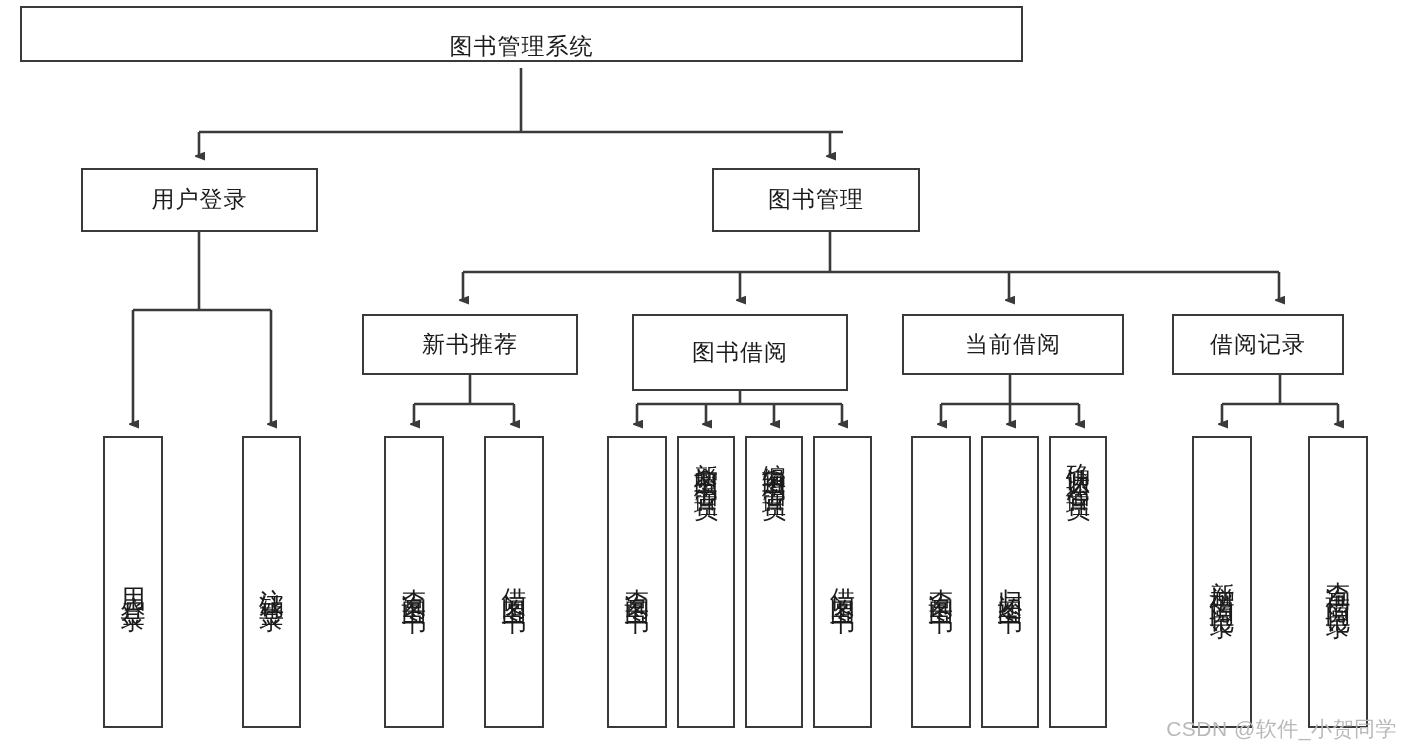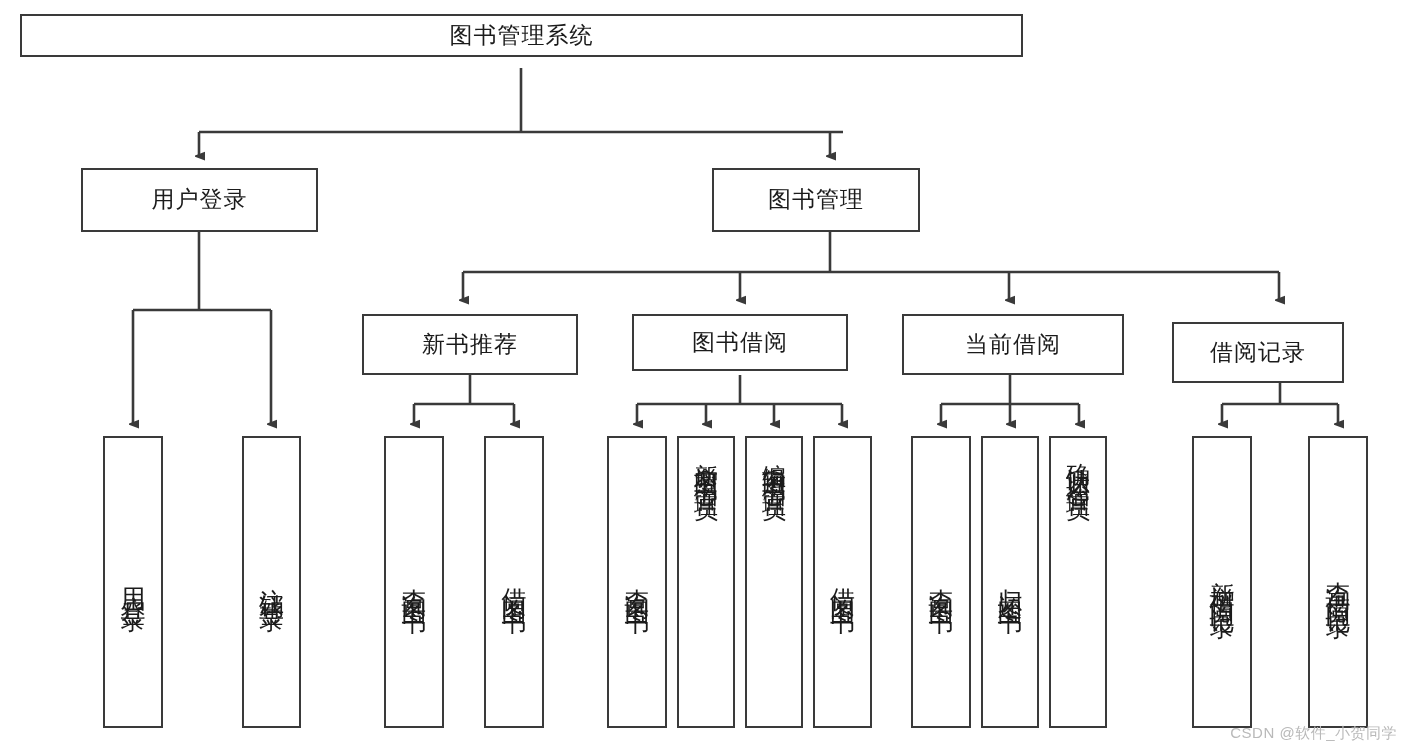--- a/index.html
+++ b/index.html
@@ -64,21 +64,21 @@
     font-size:24px;
   }
   .node.v.mid{
     align-items:center;
     padding-top:0;
   }
   #watermark{
     position:absolute;
     right:8px;
     bottom:4px;
-    font-size:15px;
+    font-size:21px;
     color:#b9b9b9;
     letter-spacing:0.5px;
     white-space:nowrap;
     user-select:none;
   }
 </style>
 </head>
 <body>
 
 <div id="canvas">
@@ -126,41 +126,41 @@
       <path d="M1010,404 L1010,424" marker-end="url(#arrow)"></path>
       <path d="M1079,404 L1079,424" marker-end="url(#arrow)"></path>
 
       <path d="M1280,375 L1280,404"></path>
       <path d="M1222,404 L1338,404"></path>
       <path d="M1222,404 L1222,424" marker-end="url(#arrow)"></path>
       <path d="M1338,404 L1338,424" marker-end="url(#arrow)"></path>
     </g>
   </svg>
 
-  <div class="node root" style="left:20px; top:14px; width:1003px; height:43px;">
+  <div class="node root" style="left:20px; top:6px; width:1003px; height:56px;align-items:flex-end;">
     <span class="lbl">图书管理系统</span>
   </div>
 
   <div class="node h" style="left:81px; top:168px; width:237px; height:64px;">
     <span class="lbl">用户登录</span>
   </div>
   <div class="node h" style="left:712px; top:168px; width:208px; height:64px;">
     <span class="lbl">图书管理</span>
   </div>
 
   <div class="node h" style="left:362px; top:314px; width:216px; height:61px;">
     <span class="lbl">新书推荐</span>
   </div>
-  <div class="node h" style="left:632px; top:314px; width:216px; height:57px;">
+  <div class="node h" style="left:632px; top:314px; width:216px; height:77px;">
     <span class="lbl">图书借阅</span>
   </div>
   <div class="node h" style="left:902px; top:314px; width:222px; height:61px;">
     <span class="lbl">当前借阅</span>
   </div>
-  <div class="node h" style="left:1172px; top:322px; width:172px; height:61px;">
+  <div class="node h" style="left:1172px; top:314px; width:172px; height:61px;">
     <span class="lbl">借阅记录</span>
   </div>
 
   <div class="node v mid" style="left:103px; top:436px; width:60px; height:292px;">
     <span class="lbl">用户登录</span>
   </div>
   <div class="node v mid" style="left:242px; top:436px; width:59px; height:292px;">
     <span class="lbl">注销登录</span>
   </div>
 

